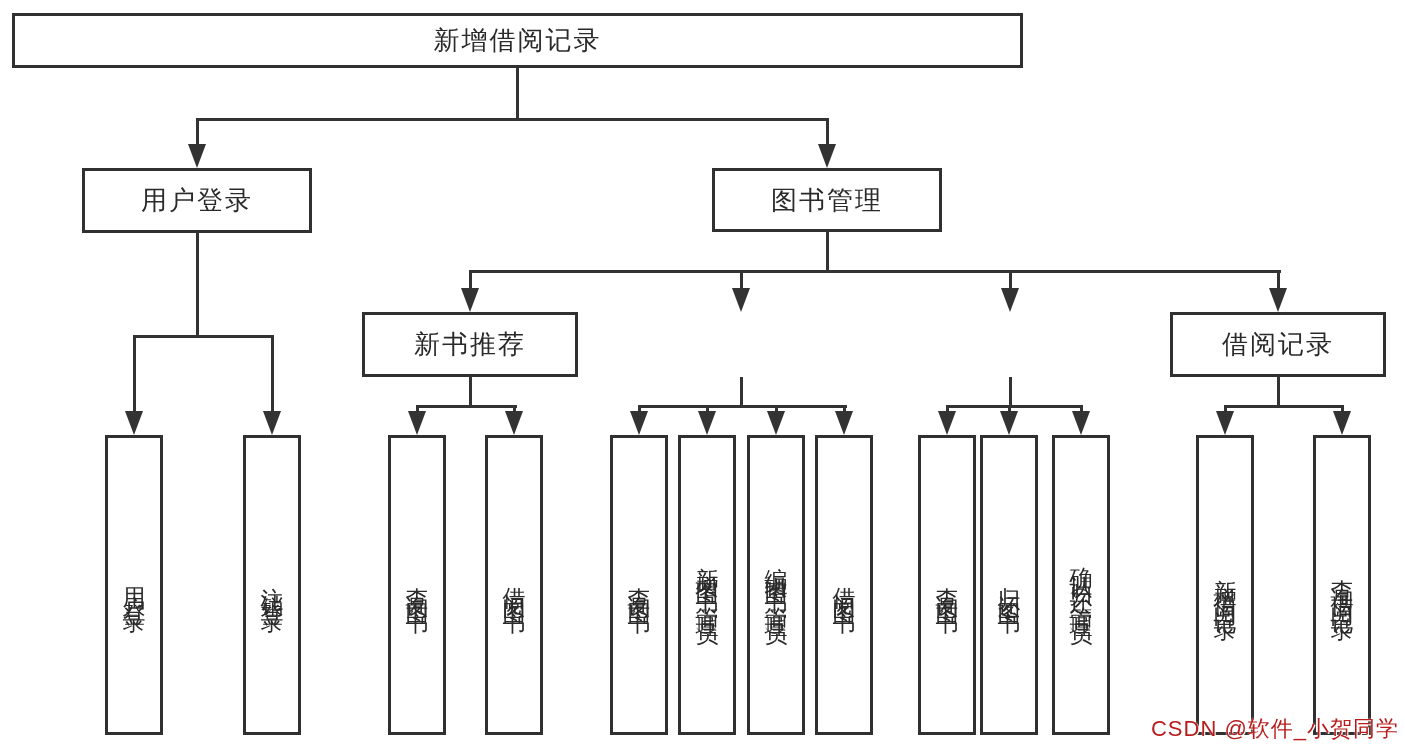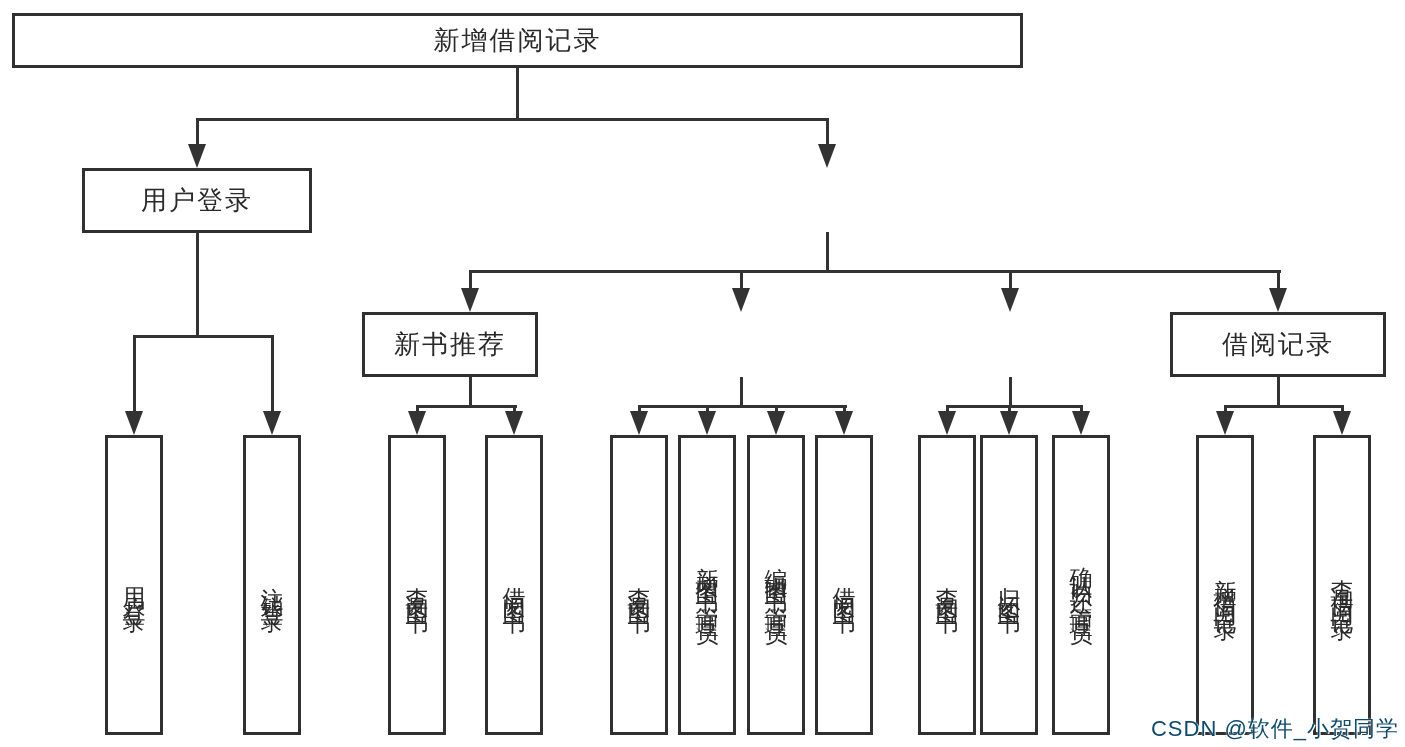--- a/index.html
+++ b/index.html
@@ -19,36 +19,37 @@
   }
   .hline, .vline { position:absolute; background:#333333; }
   .hline { height:3px; }
   .vline { width:3px; }
   .arrow {
     position:absolute; width:0; height:0;
     border-left:9px solid transparent; border-right:9px solid transparent;
     border-top:24px solid #333333;
   }
   .watermark {
-    position:absolute; right:6px; bottom:3px; font-size:22px; color:#0c4a6e;
+    position:absolute; right:6px; bottom:3px; font-size:22px; color:#b91c1c;
     text-shadow:0 0 2px #ffffff, 1px 1px 0 #ffffff; letter-spacing:1px;
     white-space:nowrap;
   }
 </style>
 </head>
 <body>
 
 <div class="canvas">
 
   <div class="box" style="left:12px; top:13px; width:1011px; height:55px;">新增借阅记录</div>
 
   <div class="box" style="left:82px; top:168px; width:230px; height:65px;">用户登录</div>
 
+  <div class="box" style="left:712px; top:168px; width:230px; height:64px;">图书管理</div>
 
-  <div class="box" style="left:362px; top:312px; width:176px; height:65px;">新书推荐</div>
+  <div class="box" style="left:362px; top:312px; width:216px; height:65px;">新书推荐</div>
 
 
 
   <div class="box" style="left:1170px; top:312px; width:216px; height:65px;">借阅记录</div>
 
   <div class="box leaf" style="left:105px; top:435px; width:58px; height:300px;">用户登录</div>
 
   <div class="box leaf" style="left:243px; top:435px; width:58px; height:300px;">注销登录</div>
 
   <div class="box leaf" style="left:388px; top:435px; width:58px; height:300px;">查询图书</div>

